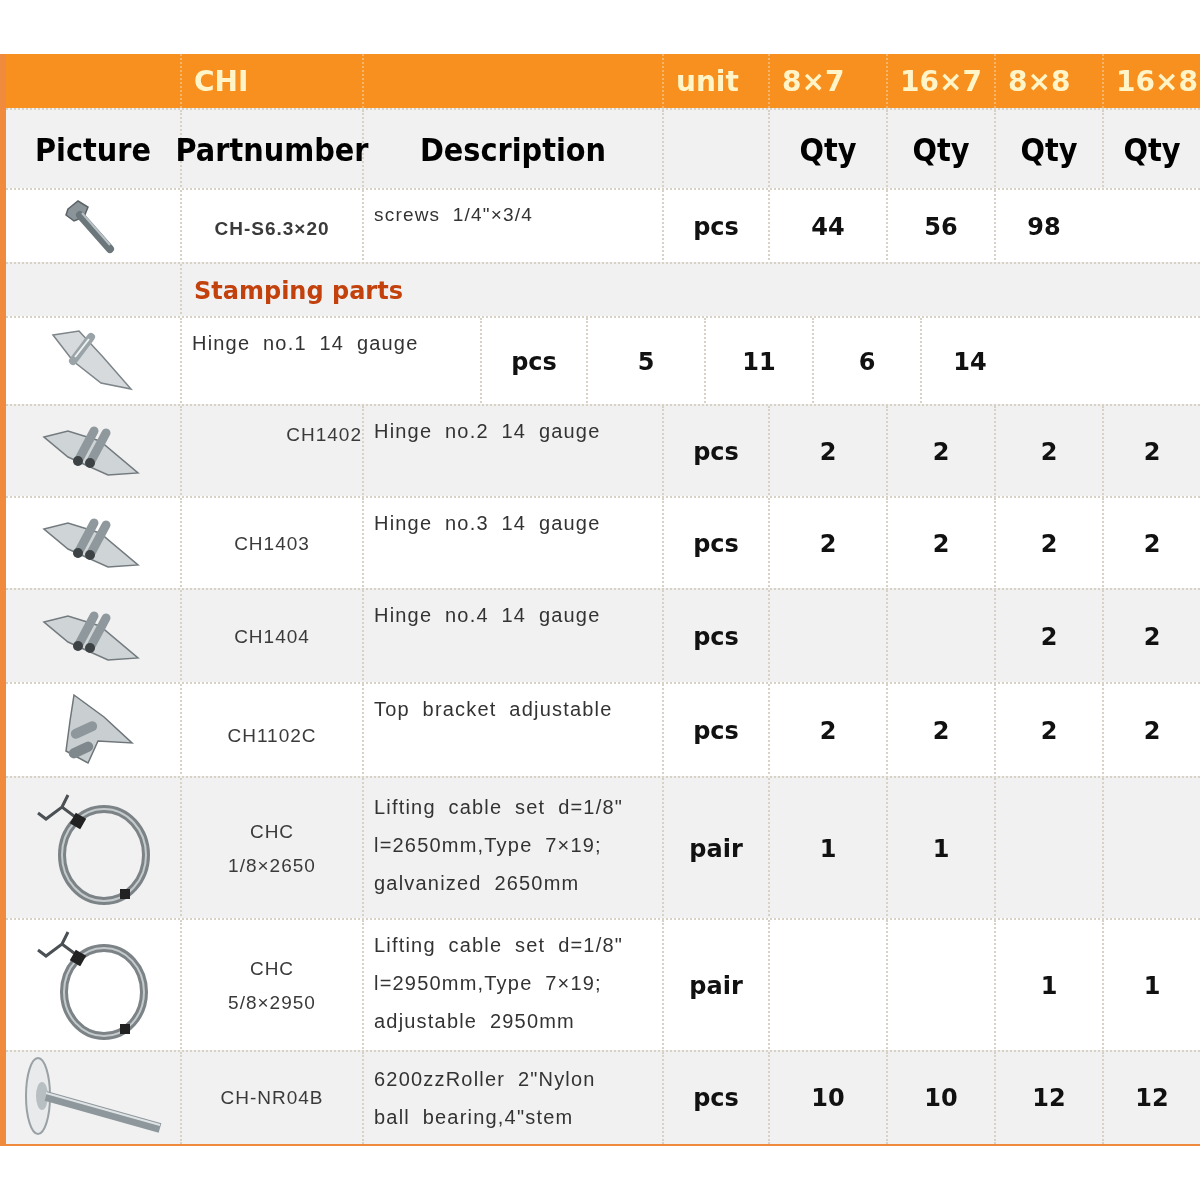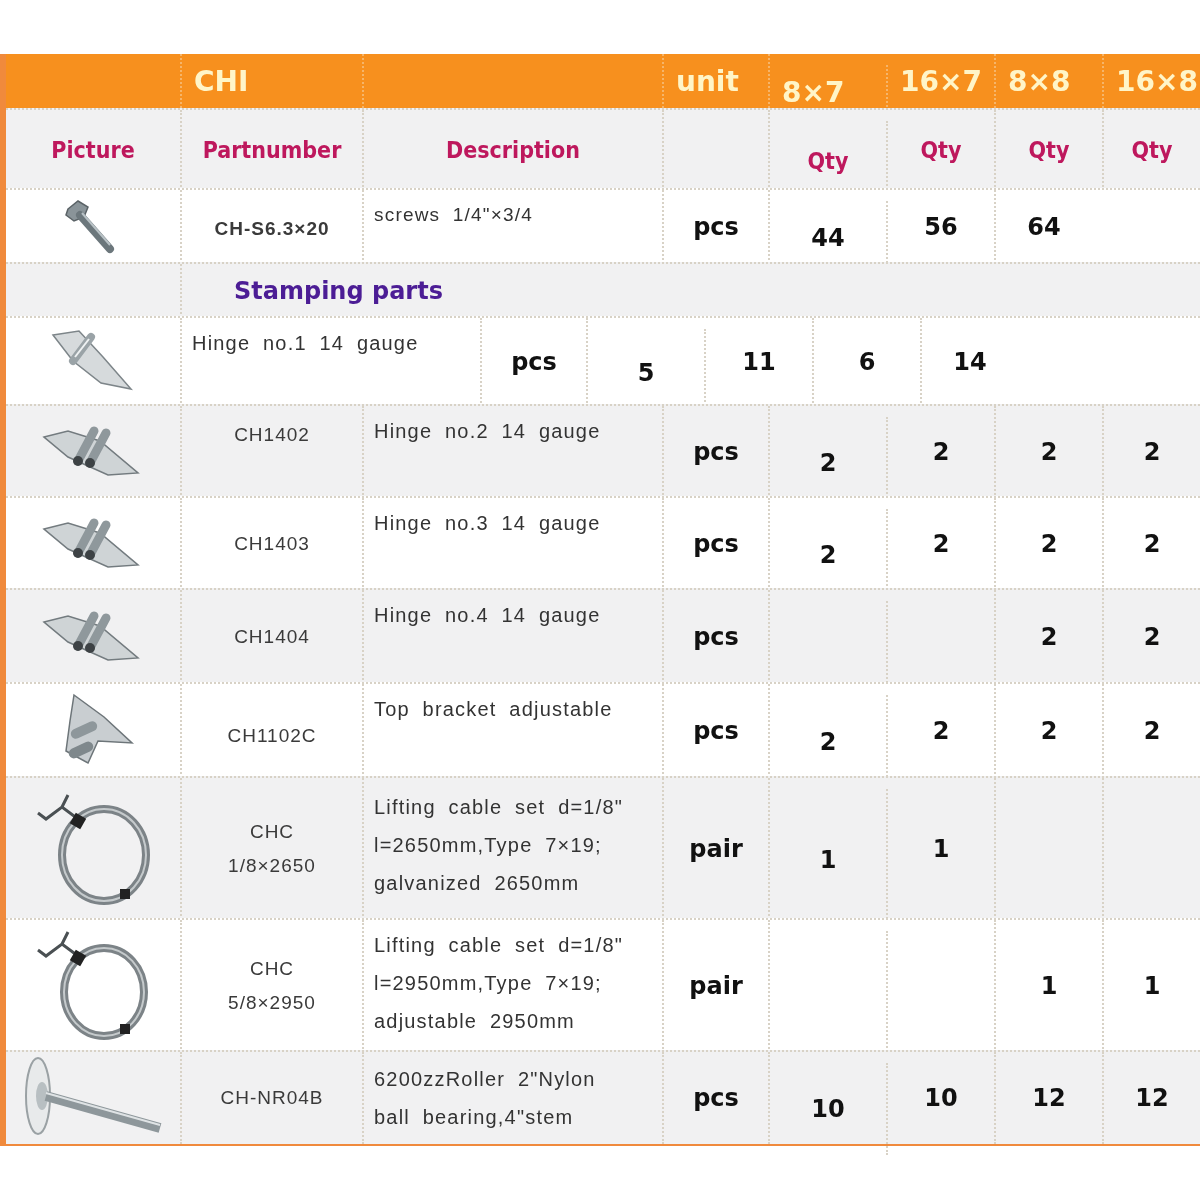--- a/index.html
+++ b/index.html
@@ -12,45 +12,45 @@
   .row.white { background: #ffffff; }
   .row.gray { background: #f1f1f2; }
   .row + .row, .row.body { border-top: 2px dotted #d8d2c6; }
   .cell { box-sizing: border-box; height: 100%; display: flex; align-items: center;
           justify-content: center; border-right: 2px dotted #d8d2c6; position: relative; }
   .cell:last-child { border-right: none; }
   .c-pic { width: 176px; }
   .c-pn { width: 182px; }
   .c-desc { width: 300px; justify-content: flex-start; align-items: flex-start; padding: 14px 0 0 10px; }
   .c-unit { width: 106px; }
-  .c-q1 { width: 118px; margin-top: 11px; }
+  .c-q1 { width: 118px; }
   .c-q2 { width: 108px; }
   .c-q3 { width: 108px; }
   .c-q4 { width: 96px; }
 
   
   #top-header { top: 0; height: 54px; background: #F7901E; border-top: none; }
   #top-header .cell { border-right: 2px dotted #f6b56a; justify-content: flex-start; padding-left: 12px; }
   #top-header .cell:last-child { border-right: none; }
   .brand-text { color: #FFF5C8; font-weight: bold; font-size: 28px;
                 font-family: "DejaVu Sans", sans-serif; letter-spacing: 0px; }
   #top-header .c-desc { padding: 0; align-items: center; }
 
   
   #col-header { top: 54px; height: 80px; background: #f1f1f2; }
-  .col-title { font-weight: bold; font-size: 23px; color: #be185d; font-family: "DejaVu Sans Condensed","DejaVu Sans", sans-serif; }
+  .col-title { font-weight: bold; font-size: 32px; color: #000000; font-family: "DejaVu Sans Condensed","DejaVu Sans", sans-serif; }
   #col-header .c-desc { justify-content: center; align-items: center; padding: 0; }
 
   .pn-text { font-size: 19px; color: #3a3a3a; letter-spacing: 1px; text-align: center; line-height: 34px;
              font-family: "Liberation Sans", sans-serif; }
   .desc-text { font-size: 20px; color: #333; line-height: 38px; letter-spacing: 1.2px; word-spacing: 6px;
                font-family: "Liberation Sans", sans-serif; white-space: pre-line; }
   .unit-text { font-weight: bold; font-size: 24px; color: #111; font-family: "DejaVu Sans", sans-serif; }
   .qty-text { font-weight: bold; font-size: 24px; color: #111; font-family: "DejaVu Sans", sans-serif; }
-  .section-text { font-weight: bold; font-size: 24px; color: #4c1d95; font-family: "DejaVu Sans", sans-serif; margin-left: 40px; }
+  .section-text { font-weight: bold; font-size: 24px; color: #c2410c; font-family: "DejaVu Sans", sans-serif; }
 
   .section-row .c-merged { width: 1012px; justify-content: flex-start; padding-left: 12px; border-right: none; }
 
   svg.part { display: block; }
 </style>
 </head>
 <body>
 
 <div id="sheet">
 
@@ -121,21 +121,21 @@
     <div class="cell c-unit">
         <span class="unit-text">pcs</span>
       </div>
     <div class="cell c-q1">
         <span class="qty-text">44</span>
       </div>
     <div class="cell c-q3">
         <span class="qty-text">56</span>
       </div>
     <div class="cell c-q4">
-        <span class="qty-text">64</span>
+        <span class="qty-text">98</span>
       </div>
   </div>
 
   <div class="row gray body section-row" style="top:208px;height:54px;">
     <div class="cell c-pic"></div>
     <div class="cell c-merged">
       <span class="section-text">Stamping parts</span>
     </div>
   </div>
 
@@ -170,21 +170,21 @@
   <div class="row gray body" style="top:350px;height:92px;">
     <div class="cell c-pic">
       <svg class="part" width="110" height="70" viewBox="0 0 110 70">
         <polygon points="6,20 30,14 62,24 100,56 70,58 30,40" fill="#cfd4d6" stroke="#737b7f" stroke-width="1.5"></polygon>
         <line x1="40" y1="44" x2="56" y2="14" stroke="#8f989c" stroke-width="9" stroke-linecap="round"></line>
         <line x1="52" y1="46" x2="68" y2="16" stroke="#8f989c" stroke-width="9" stroke-linecap="round"></line>
         <circle cx="40" cy="44" r="5" fill="#3d4245"></circle>
           <circle cx="52" cy="46" r="5" fill="#3d4245"></circle>
       </svg>
     </div>
-    <div class="cell c-pn" style="align-items:flex-start;padding-top:12px;">
+    <div class="cell c-pn" style="align-items:flex-start;padding-top:12px;justify-content:flex-end;">
         <span class="pn-text">CH1402</span>
       </div>
     <div class="cell c-desc" style="padding-top:6px;">
         <span class="desc-text">Hinge  no.2  14  gauge</span>
       </div>
     <div class="cell c-unit">
         <span class="unit-text">pcs</span>
       </div>
     <div class="cell c-q1">
         <span class="qty-text">2</span>

